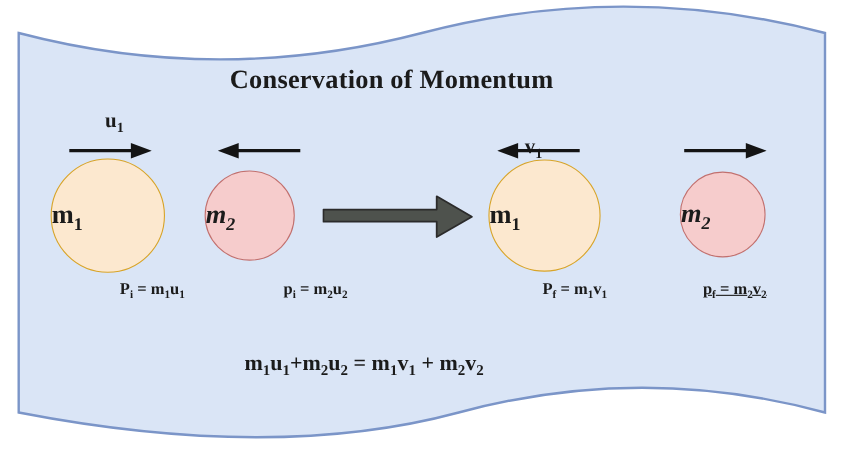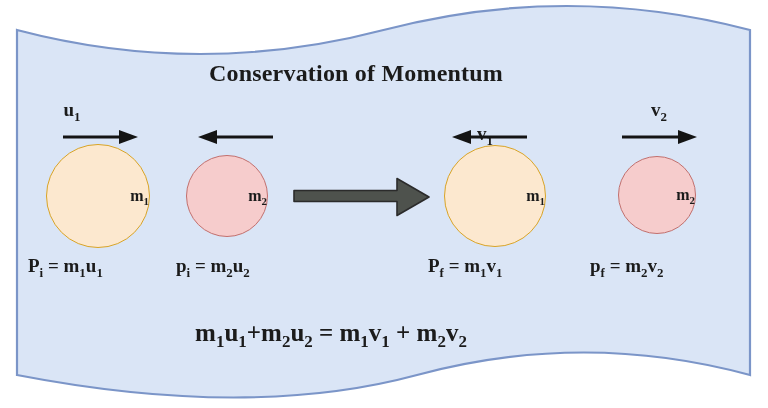--- a/index.html
+++ b/index.html
@@ -4,44 +4,43 @@
 <style>
   html,body{margin:0;padding:0;background:#ffffff;}
   body{font-family:"Liberation Serif","DejaVu Serif",serif;}
   .stage{position:relative;width:768px;height:408px;overflow:hidden;color:#1b1b1b;}
   .abs{position:absolute;}
   .banner-svg{position:absolute;left:0;top:0;}
   .banner-shape{fill:#DAE5F6;stroke:#7B95C8;stroke-width:2.2;}
   .title{left:181px;top:60px;width:350px;text-align:center;font-size:24px;font-weight:bold;letter-spacing:.2px;}
   .vel-label{top:99px;width:80px;text-align:center;font-size:19px;font-weight:bold;}
   sub{font-size:68%;line-height:0;}
-  .circle{border-radius:50%;display:flex;align-items:center;justify-content:flex-end;
-          font-weight:bold;font-size:16px;box-sizing:border-box;}
+  .circle{border-radius:50%;display:flex;align-items:center;justify-content:flex-start;
+          font-weight:bold;font-size:24px;box-sizing:border-box;}
   .c-peach{background:#FCE8CF;border:1.6px solid #D8A428;}
-  .c-pink{background:#F6CCCC;border:1.6px solid #C2706E;}
-  .mom-label{top:255px;width:140px;text-align:left;font-size:19px;font-weight:bold;}
-  .equation{left:166px;top:319px;width:330px;text-align:center;font-size:25px;font-weight:bold;}
+  .c-pink{background:#F6CCCC;border:1.6px solid #C2706E;font-style:italic;}
+  .mom-label{top:255px;width:140px;text-align:right;font-size:15px;font-weight:bold;}
+  .equation{left:166px;top:319px;width:330px;text-align:center;font-size:20px;font-weight:bold;}
   .arrow-line{stroke:#141414;stroke-width:3;}
   .arrow-head{fill:#141414;}
   .block-arrow{fill:#4E524D;stroke:#2b2b2b;stroke-width:1.6;stroke-linejoin:round;}
 </style>
 </head>
 <body>
 
 <div class="stage">
 
   <svg class="banner-svg" width="768" height="408" viewBox="0 0 768 408">
     <path class="banner-shape" d="M 17,30 Q 200,78 383.5,30 Q 567,-18 750,30 L 750,375 Q 584,330 417,375 Q 250,420 17,375 Z"></path>
   </svg>
 
   <div class="abs title">Conservation of Momentum</div>
 
-  <div class="abs vel-label" style="left:32px;">u<sub>1</sub></div>
+  <div class="abs vel-label" style="left:64px;">u<sub>1</sub></div>
   <div class="abs vel-label" style="left:445px;margin-top:24px;">v<sub>1</sub></div>
-  <div class="abs vel-label" style="left:619px;">v<sub>2</sub></div>
 
   <svg class="abs" style="left:62px;top:128px;" width="76" height="18">
     <line class="arrow-line" x1="1" y1="9" x2="60" y2="9"></line>
     <polygon class="arrow-head" points="57,2 76,9 57,16"></polygon>
   </svg>
   <svg class="abs" style="left:198px;top:128px;" width="76" height="18">
     <line class="arrow-line" x1="75" y1="9" x2="16" y2="9"></line>
     <polygon class="arrow-head" points="19,2 0,9 19,16"></polygon>
   </svg>
   <svg class="abs" style="left:452px;top:128px;" width="76" height="18">
@@ -66,18 +65,18 @@
 
   <div class="abs circle c-peach" style="left:444px;top:145px;width:102px;height:102px;">
     <span>m<sub>1</sub></span>
   </div>
   <div class="abs circle c-pink" style="left:618px;top:156px;width:78px;height:78px;">
     <span>m<sub>2</sub></span>
   </div>
 
   <div class="abs mom-label" style="left:28px;">P<sub>i</sub> = m<sub>1</sub>u<sub>1</sub></div>
   <div class="abs mom-label" style="left:176px;">p<sub>i</sub> = m<sub>2</sub>u<sub>2</sub></div>
-  <div class="abs mom-label" style="left:428px;">P<sub>f</sub> = m<sub>1</sub>v<sub>1</sub></div>
-  <div class="abs mom-label" style="left:590px;">p<sub>f</sub> = m<sub>2</sub>v<sub>2</sub></div>
+  <div class="abs mom-label" style="left:412px;">P<sub>f</sub> = m<sub>1</sub>v<sub>1</sub></div>
+  <div class="abs mom-label" style="left:557px;text-decoration:underline;">p<sub>f</sub> = m<sub>2</sub>v<sub>2</sub></div>
 
   <div class="abs equation">m<sub>1</sub>u<sub>1</sub>+m<sub>2</sub>u<sub>2</sub> = m<sub>1</sub>v<sub>1</sub> + m<sub>2</sub>v<sub>2</sub></div>
 
 </div>
 
 </body></html>

